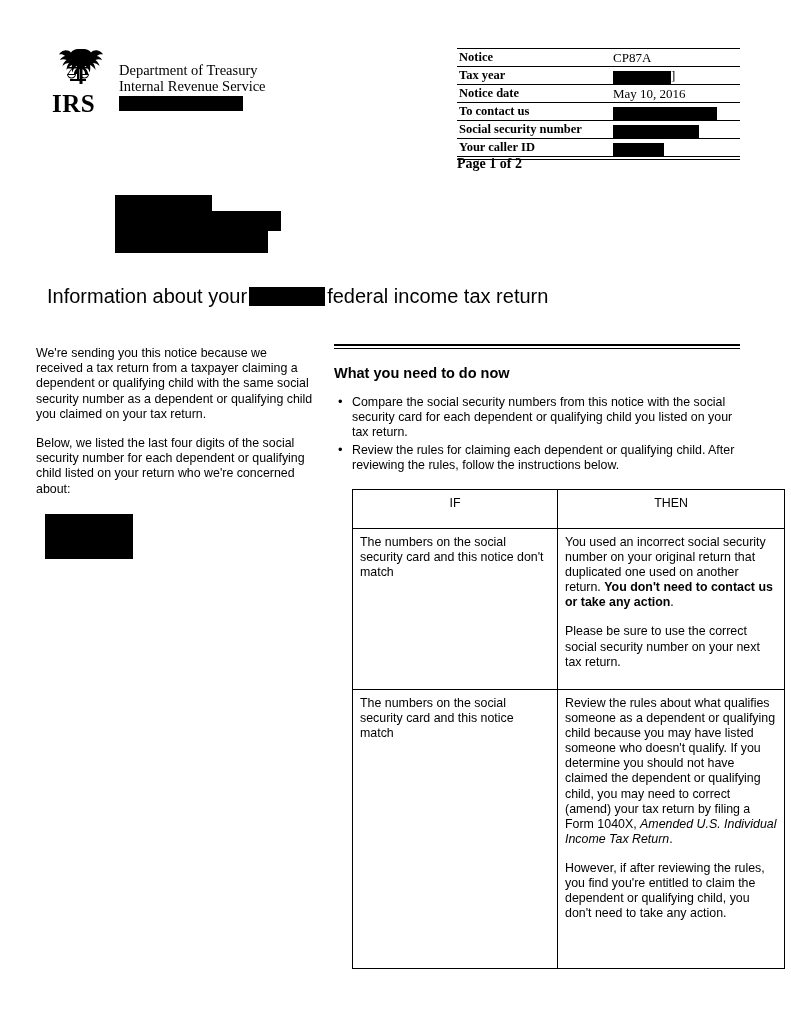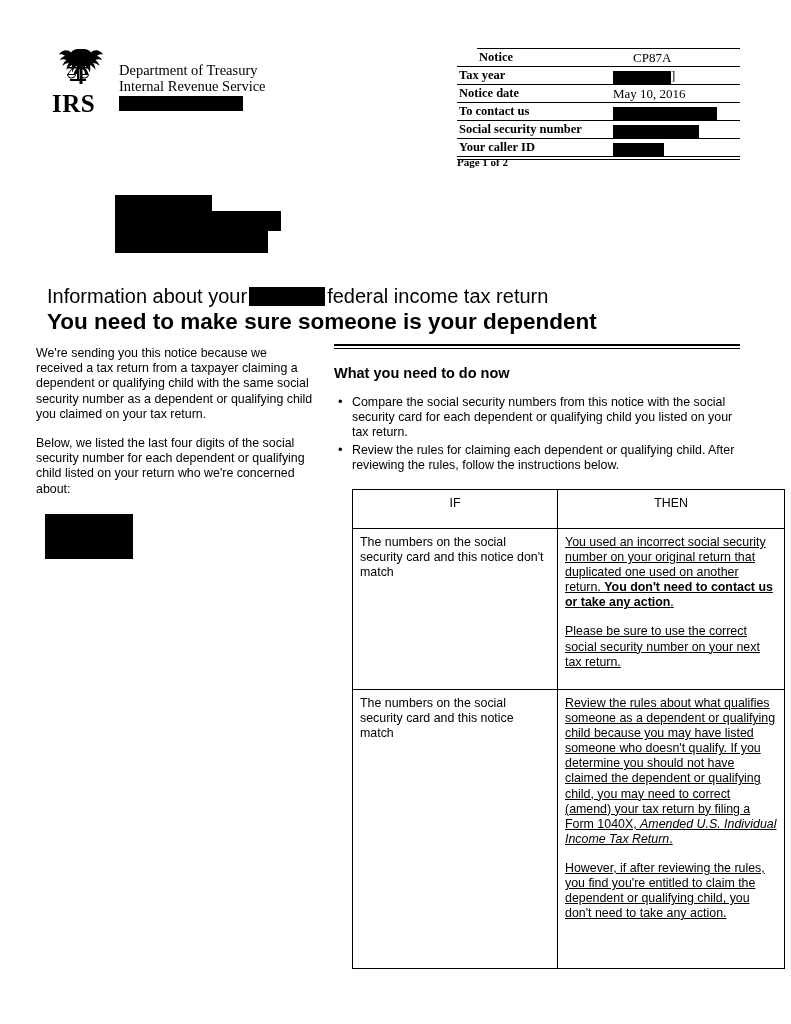--- a/index.html
+++ b/index.html
@@ -86,21 +86,21 @@
     font-family: "Liberation Serif", serif;
   }
   #notice-table .nt-row {
     display: flex;
     align-items: center;
     height: 17px;
     border-top: 1.5px solid #000;
     font-size: 12.5px;
     font-weight: 700;
   }
-  #notice-table .nt-row:first-child { border-top: 1.5px solid #000; margin-left: 20px; }
+  #notice-table .nt-row:first-child { border-top: 1.5px solid #000; }
   #notice-table .nt-label {
     width: 156px;
     flex: 0 0 156px;
     padding-left: 2px;
     box-sizing: border-box;
     white-space: nowrap;
   }
   #notice-table .nt-value {
     flex: 1;
     font-weight: 400;
@@ -115,21 +115,21 @@
   #notice-table .nt-bottom {
     border-top: 1.5px solid #000;
     border-bottom: 1px solid #000;
     height: 2px;
   }
   #page-indicator {
     position: absolute;
     left: 457px;
     top: 156px;
     font-family: "Liberation Serif", serif;
-    font-size: 11px;
+    font-size: 14px;
     font-weight: 700;
   }
 
   
   #headline-area { position: absolute; left: 47px; top: 286px; width: 700px; }
   .headline-sub {
     font-size: 20px;
     line-height: 21px;
     white-space: nowrap;
   }
@@ -223,21 +223,21 @@
     font-weight: 400;
   }
   #ifthen th {
     text-align: center;
     height: 26px;
     vertical-align: top;
     padding-top: 6px;
   }
   #ifthen .col-if { width: 190px; }
   #ifthen .col-then { width: 212px; }
-  #ifthen p { margin: 0; text-decoration: underline; }
+  #ifthen p { margin: 0; }
   #ifthen p + p { margin-top: 14px; }
   #ifthen .row1-if { height: 148px; }
   #ifthen .row2-if { height: 266px; }
   .em-bold { font-weight: 700; }
   .em-italic { font-style: italic; }
 </style>
 </head>
 <body>
 
 <div id="page">
@@ -294,21 +294,20 @@
     <div class="nt-row">
       <div class="nt-label">Your caller ID</div>
       <div class="nt-value"><span class="redact-inline" style="width:51px;"></span></div>
     </div>
     <div class="nt-bottom"></div>
   </div>
   <div id="page-indicator">Page 1 of 2</div>
 
   <div id="headline-area">
     <div class="headline-sub"><span>Information about your</span><span class="redact-inline"></span><span>federal income tax return</span></div>
-    <div class="headline-main">You need to make sure someone is your dependent</div>
   </div>
 
   <div id="left-col">
     <p>We're sending you this notice because we received a tax return from a taxpayer claiming a dependent or qualifying child with the same social security number as a dependent or qualifying child you claimed on your tax return.</p>
     <p>Below, we listed the last four digits of the social security number for each dependent or qualifying child listed on your return who we're concerned about:</p>
   </div>
   <span id="ssn-redact" class="redact"></span>
 
   <div id="right-col">
     <div class="rule-double"></div>

